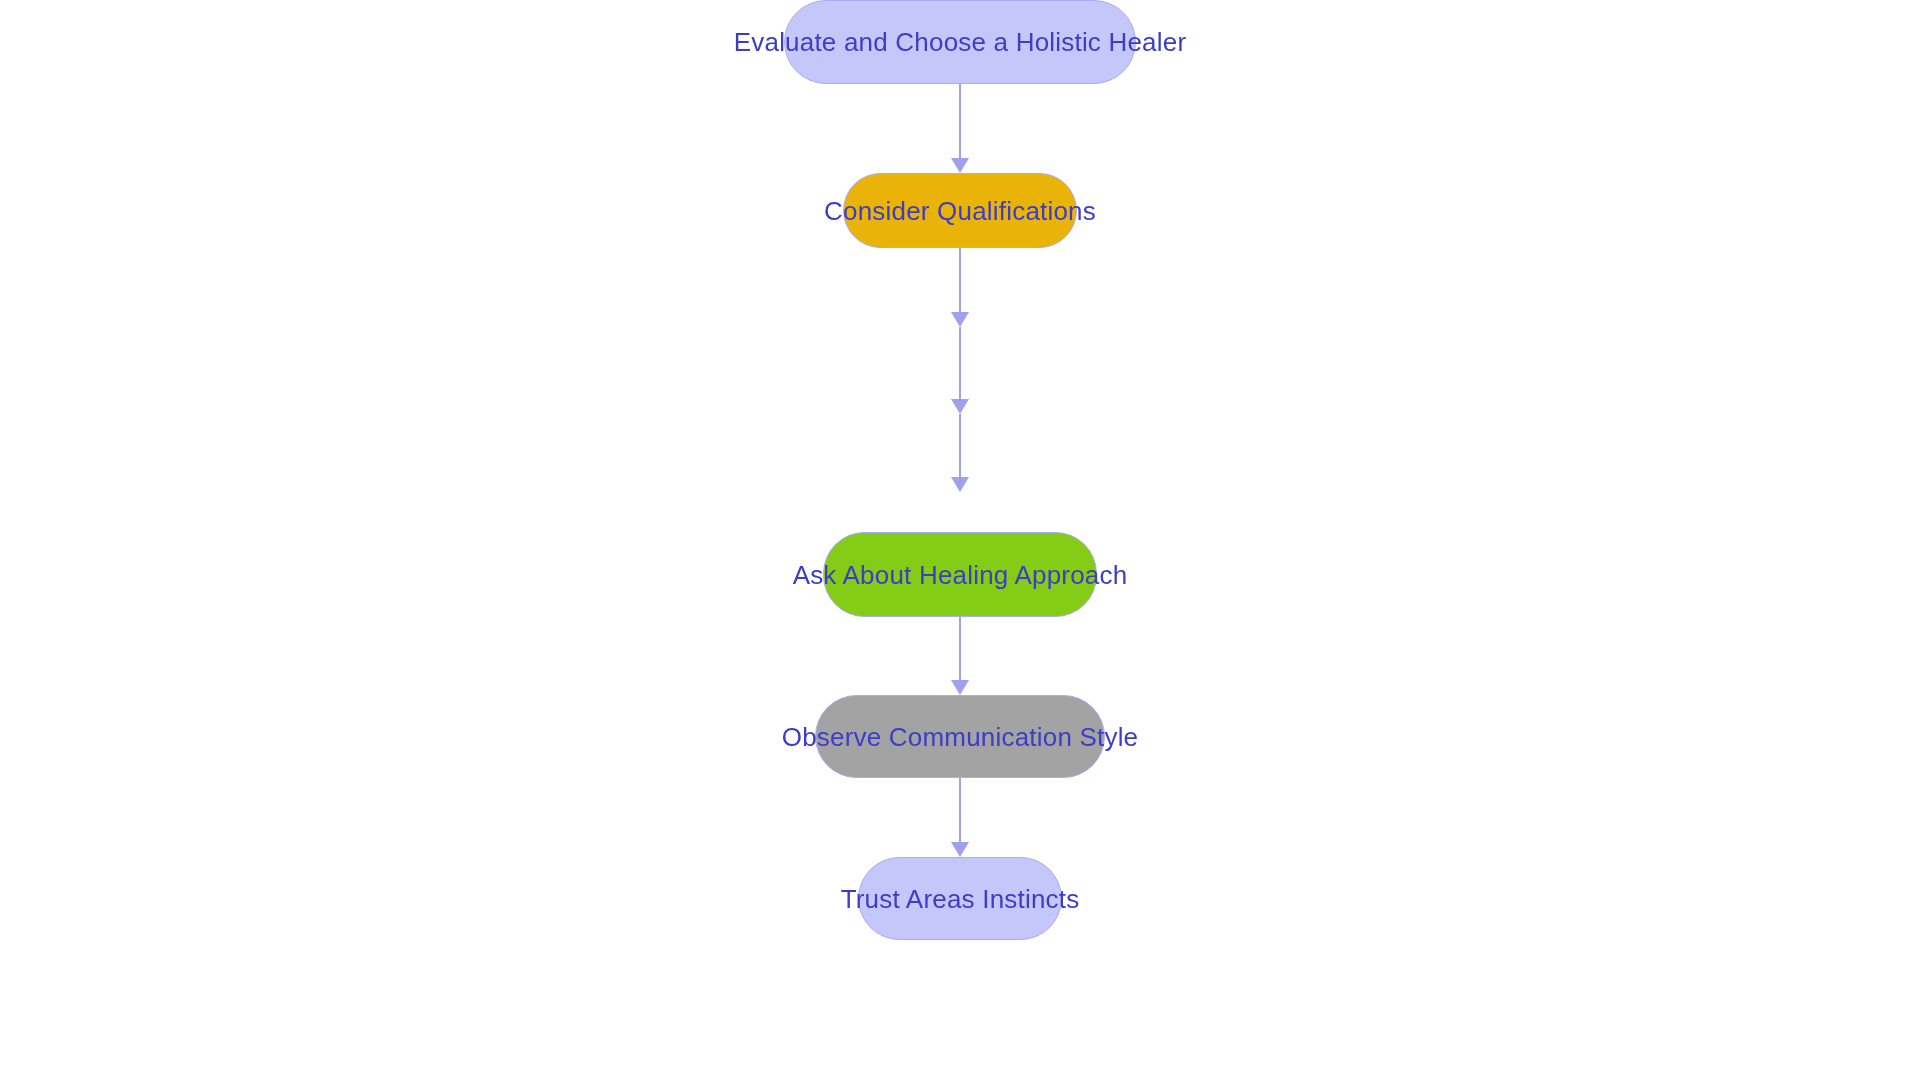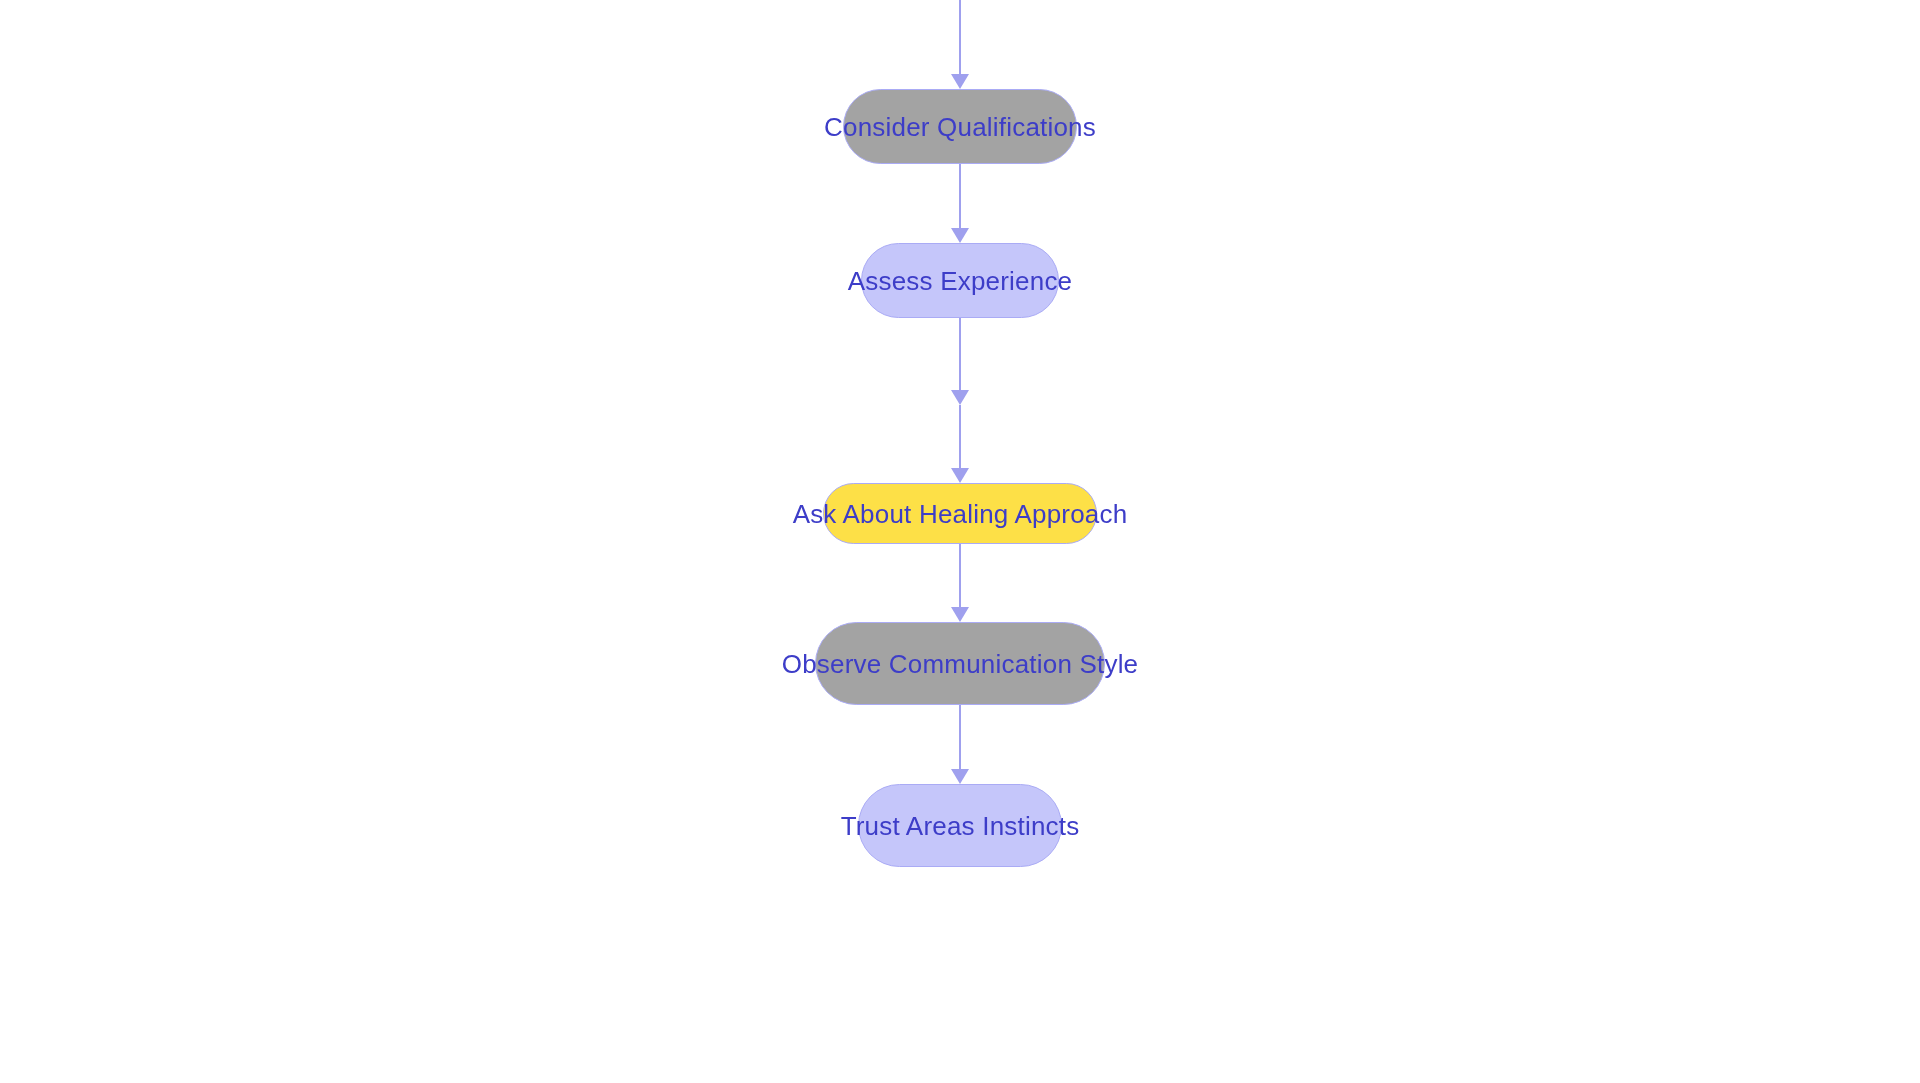--- a/index.html
+++ b/index.html
@@ -77,51 +77,51 @@
     border-top: 15px solid #9fa0ee;
     margin-top: -1px;
   }
 </style>
 </head>
 <body>
 
 <div id="flowchart" style="background: rgb(255, 255, 255);">
   <div class="flow-column">
 
+    <div class="node" style="width: 352px; height: 84px; border-radius: 42px; background: rgb(197, 198, 250); border-color: rgb(170, 171, 245); color: rgb(61, 61, 200);">
+      <span class="node-label">Evaluate and Choose a Holistic Healer</span>
+    </div>
 
     <div class="connector" style="height: 89px;">
       <div class="stem" style="background: rgb(159, 160, 238);"></div>
       <div class="head" style="border-top-color: rgb(159, 160, 238);"></div>
     </div>
 
-    <div class="node" style="width: 234px; height: 75px; border-radius: 37.5px; background: #a3a3a3; border-color: rgb(170, 171, 245); color: rgb(61, 61, 200);">
+    <div class="node" style="width: 234px; height: 75px; border-radius: 37.5px; background: #eab308; border-color: rgb(170, 171, 245); color: rgb(61, 61, 200);">
       <span class="node-label">Consider Qualifications</span>
     </div>
 
     <div class="connector" style="height: 79px;">
       <div class="stem" style="background: rgb(159, 160, 238);"></div>
       <div class="head" style="border-top-color: rgb(159, 160, 238);"></div>
     </div>
 
-    <div class="node" style="width: 198px; height: 75px; border-radius: 37.5px; background: rgb(197, 198, 250); border-color: rgb(170, 171, 245); color: rgb(61, 61, 200);">
-      <span class="node-label">Assess Experience</span>
-    </div>
 
     <div class="connector" style="height: 87px;">
       <div class="stem" style="background: rgb(159, 160, 238);"></div>
       <div class="head" style="border-top-color: rgb(159, 160, 238);"></div>
     </div>
 
 
     <div class="connector" style="height: 78px;">
       <div class="stem" style="background: rgb(159, 160, 238);"></div>
       <div class="head" style="border-top-color: rgb(159, 160, 238);"></div>
     </div>
 
-    <div class="node" style="width: 274px; height: 61px; border-radius: 41.5px; background: #fde047; border-color: rgb(170, 171, 245); color: rgb(61, 61, 200);">
+    <div class="node" style="width: 274px; height: 85px; border-radius: 41.5px; background: #84cc16; border-color: rgb(170, 171, 245); color: rgb(61, 61, 200); margin-top: 40px;">
       <span class="node-label">Ask About Healing Approach</span>
     </div>
 
     <div class="connector" style="height: 78px;">
       <div class="stem" style="background: rgb(159, 160, 238);"></div>
       <div class="head" style="border-top-color: rgb(159, 160, 238);"></div>
     </div>
 
     <div class="node" style="width: 290px; height: 83px; border-radius: 41.5px; background: #a3a3a3; border-color: rgb(170, 171, 245); color: rgb(61, 61, 200);">
       <span class="node-label">Observe Communication Style</span>

